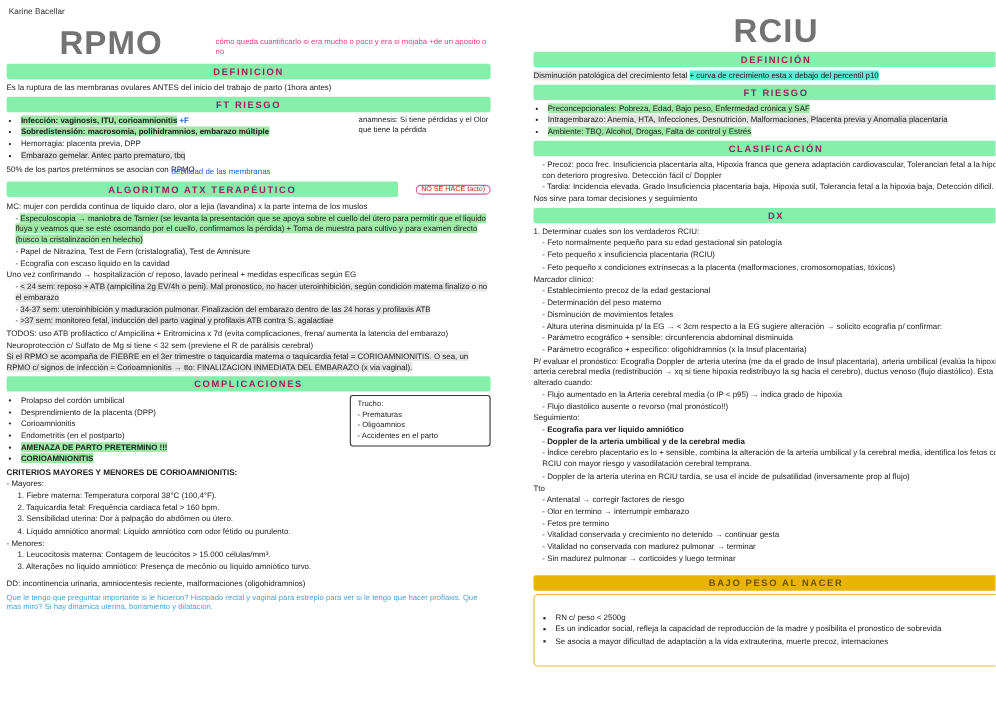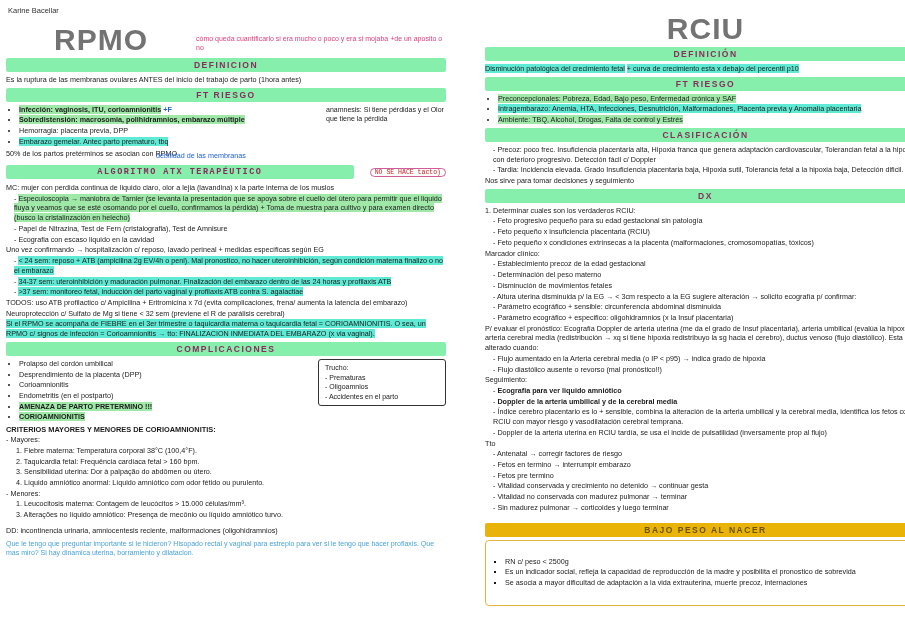--- a/index.html
+++ b/index.html
@@ -53,27 +53,27 @@
   ul.dash { list-style: none; padding-left: 8px; }
   ul.dash > li:before { content: "-  "; }
   ul.sq { list-style: square; }
   .ind { padding-left: 10px; }
   .ind2 { padding-left: 20px; }
   .ind3 { padding-left: 28px; }
 
   .b { font-weight: bold; }
 
   .hl-g { background: #9fe8a8; }
-  .hl-y { background: #5eead4; }
+  .hl-y { background: #e5e5e5; }
   .hl-p { background: #5eead4; }
   .blue { color: #1f5fd0; }
   .box-y { border: 1.4px solid #e2b53c; border-radius: 4px; padding: 16px 6px; margin: 3px 0; }
 
   .algo-head {
-    display: flex; align-items: center; justify-content: flex-end; gap: 10px; font-family: Liberation Mono, monospace;
+    display: flex; align-items: center; justify-content: flex-end; gap: 10px;
   }
   .algo-head .note {
     border: 1px solid #d05c9a; border-radius: 8px; padding: 0 4px;
     font-size: 6.5px; color: #c42121;
   }
   .two-col { display: flex; gap: 6px; }
   .two-col .left { flex: 1 1 auto; }
   .two-col .right { flex: 0 0 120px; font-size: 7px; line-height: 1.3; }
   .trucho {
     border: 1.3px solid #333; border-radius: 3px; padding: 3px 6px;
@@ -205,21 +205,21 @@
     <div class="band">CLASIFICACIÓN</div>
     <ul class="dash">
       <li><span>Precoz: poco frec. Insuficiencia placentaria alta, Hipoxia franca que genera adaptación cardiovascular, Tolerancian fetal a la hipoxia con deterioro progresivo. Detección fácil c/ Doppler</span></li>
       <li><span>Tardia: Incidencia elevada. Grado Insuficiencia placentaria baja, Hipoxia sutil, Tolerancia fetal a la hipoxia baja, Detección dificil.</span></li>
     </ul>
     <div class="txt">Nos sirve para tomar decisiones y seguimiento</div>
 
     <div class="band">DX</div>
     <div class="txt">1. Determinar cuales son los verdaderos RCIU:</div>
     <ul class="dash">
-      <li><span>Feto progresivo pequeño para su edad gestacional sin patología</span></li>
+      <li><span>Feto normalmente pequeño para su edad gestacional sin patología</span></li>
       <li><span>Feto pequeño x insuficiencia placentaria (RCIU)</span></li>
       <li><span>Feto pequeño x condiciones extrínsecas a la placenta (malformaciones, cromosomopatías, tóxicos)</span></li>
     </ul>
 
     <div class="txt">Marcador clínico:</div>
     <ul class="dash">
       <li><span>Establecimiento precoz de la edad gestacional</span></li>
       <li><span>Determinación del peso materno</span></li>
       <li><span>Disminución de movimientos fetales</span></li>
       <li><span>Altura uterina disminuida p/ la EG → &lt; 3cm respecto a la EG sugiere alteración → solicito ecografía p/ confirmar:</span></li>
@@ -239,21 +239,21 @@
     <ul class="dash">
       <li><span class="b">Ecografia para ver liquido amniótico</span></li>
       <li><span class="b">Doppler de la arteria umbilical y de la cerebral media</span></li>
       <li><span>Índice cerebro placentario es lo + sensible, combina la alteración de la arteria umbilical y la cerebral media, identifica los fetos con RCIU con mayor riesgo y vasodilatación cerebral temprana.</span></li>
       <li><span>Doppler de la arteria uterina en RCIU tardía, se usa el incide de pulsatilidad (inversamente prop al flujo)</span></li>
     </ul>
 
     <div class="txt">Tto</div>
     <ul class="dash ind">
       <li><span>Antenatal → corregir factores de riesgo</span></li>
-      <li><span>Fetos en termino → interrumpir embarazo</span></li>
+      <li><span>Olor en termino → interrumpir embarazo</span></li>
       <li><span>Fetos pre termino</span></li>
     </ul>
     <ul class="dash ind3">
       <li><span>Vitalidad conservada y crecimiento no detenido → continuar gesta</span></li>
       <li><span>Vitalidad no conservada con madurez pulmonar → terminar</span></li>
       <li><span>Sin madurez pulmonar → corticoides y luego terminar</span></li>
     </ul>
 
     <div class="band yellowband" style="margin-top:10px;">BAJO PESO AL NACER</div>
     <div class="box-y">

